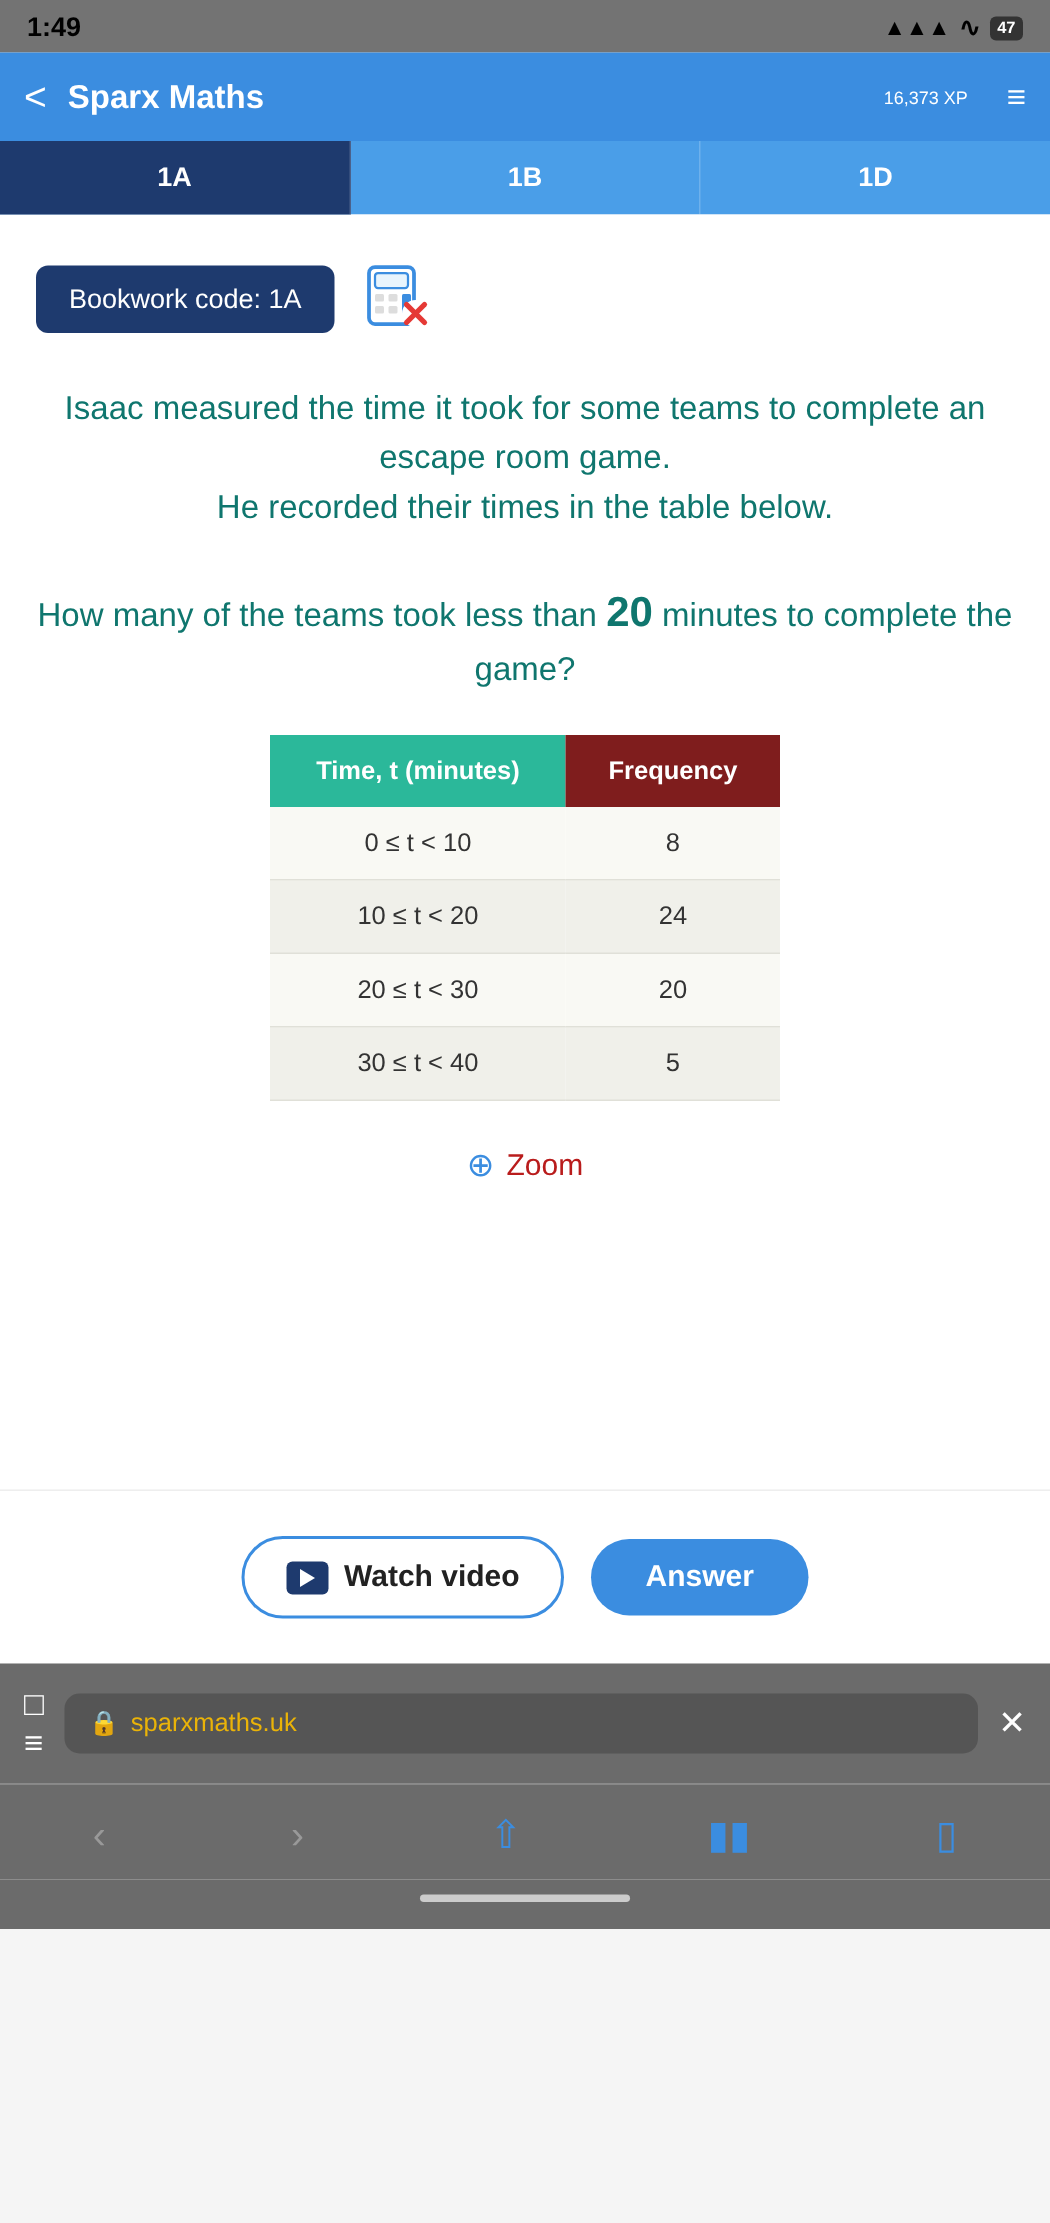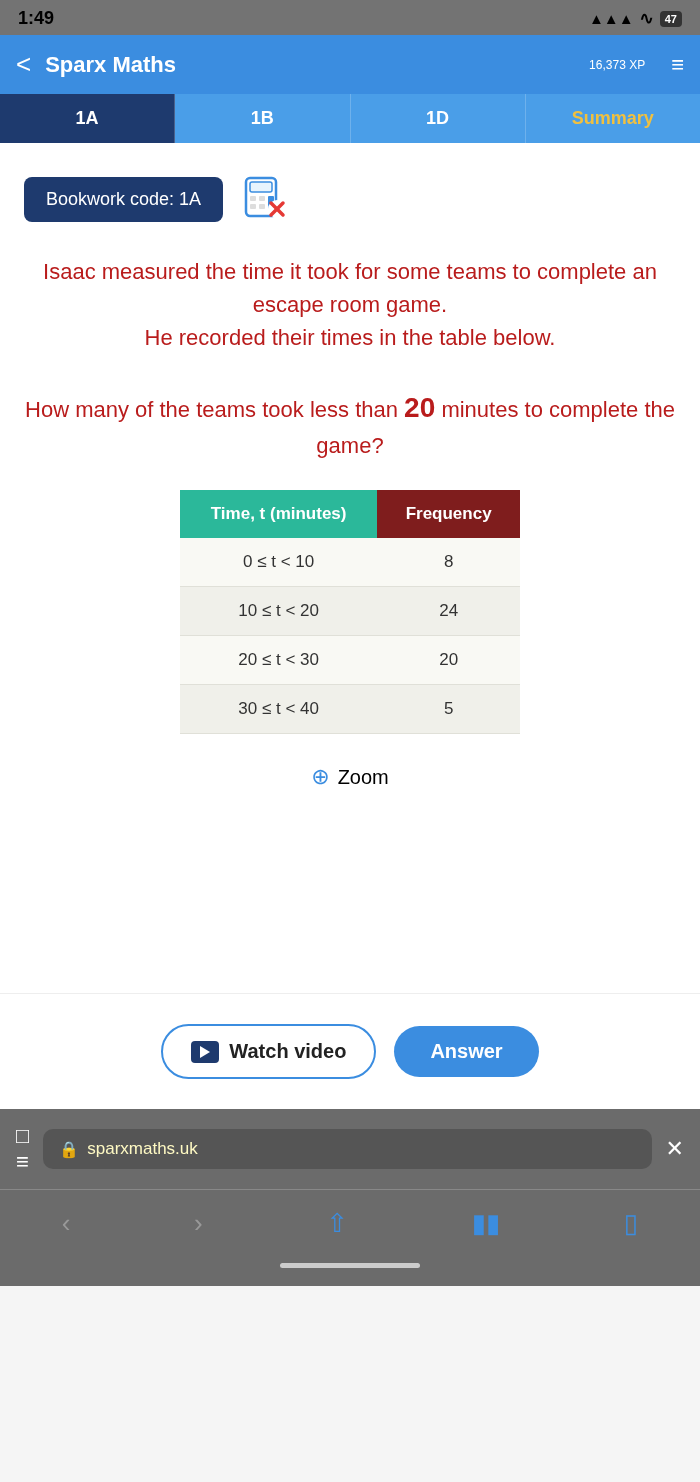--- a/index.html
+++ b/index.html
@@ -122,21 +122,21 @@
     .calc-svg {
       width: 46px;
       height: 46px;
     }
 
     
     .question-text {
       text-align: center;
       font-size: 22px;
       line-height: 1.5;
-      color: #b91c1c;
+      color: #0f766e;
       margin-bottom: 28px;
     }
     .question-text .bold-num {
       font-size: 28px;
       font-weight: 700;
     }
 
     
     .table-container {
       display: flex;
@@ -182,21 +182,21 @@
       align-items: center;
       gap: 8px;
       margin: 18px 0 30px 0;
       cursor: pointer;
     }
     .zoom-icon {
       color: #3b8de0;
       font-size: 22px;
     }
     .zoom-label {
-      color: #000000;
+      color: #b91c1c;
       font-size: 20px;
       font-weight: 500;
     }
 
     
     .action-row {
       display: flex;
       justify-content: center;
       align-items: center;
       gap: 18px;
@@ -258,21 +258,21 @@
     .browser-url-box {
       flex: 1;
       background: #555;
       border-radius: 10px;
       padding: 10px 16px;
       display: flex;
       align-items: center;
       gap: 8px;
     }
     .browser-lock { color: #ccc; font-size: 16px; }
-    .browser-url { color: #fef9c3; font-size: 17px; }
+    .browser-url { color: #eab308; font-size: 17px; }
     .browser-close { color: white; font-size: 22px; cursor: pointer; }
 
     
     .nav-bar {
       background: #6b6b6b;
       border-top: 1px solid #888;
       display: flex;
       justify-content: space-around;
       align-items: center;
       padding: 12px 0 8px 0;
@@ -322,23 +322,20 @@
 
 <div class="tabs">
   <div class="tab active">
     <span>1A</span>
   </div>
   <div class="tab">
     <span>1B</span>
   </div>
   <div class="tab">
     <span>1D</span>
-  </div>
-  <div class="tab summary">
-    <span>Summary</span>
   </div>
 </div>
 
 <div class="main-content">
 
   <div class="bookwork-row">
     <div class="bookwork-badge">Bookwork code: 1A</div>
     <div class="calculator-icon">
 
       <svg class="calc-svg" viewBox="0 0 46 46" fill="none" xmlns="http://www.w3.org/2000/svg">

